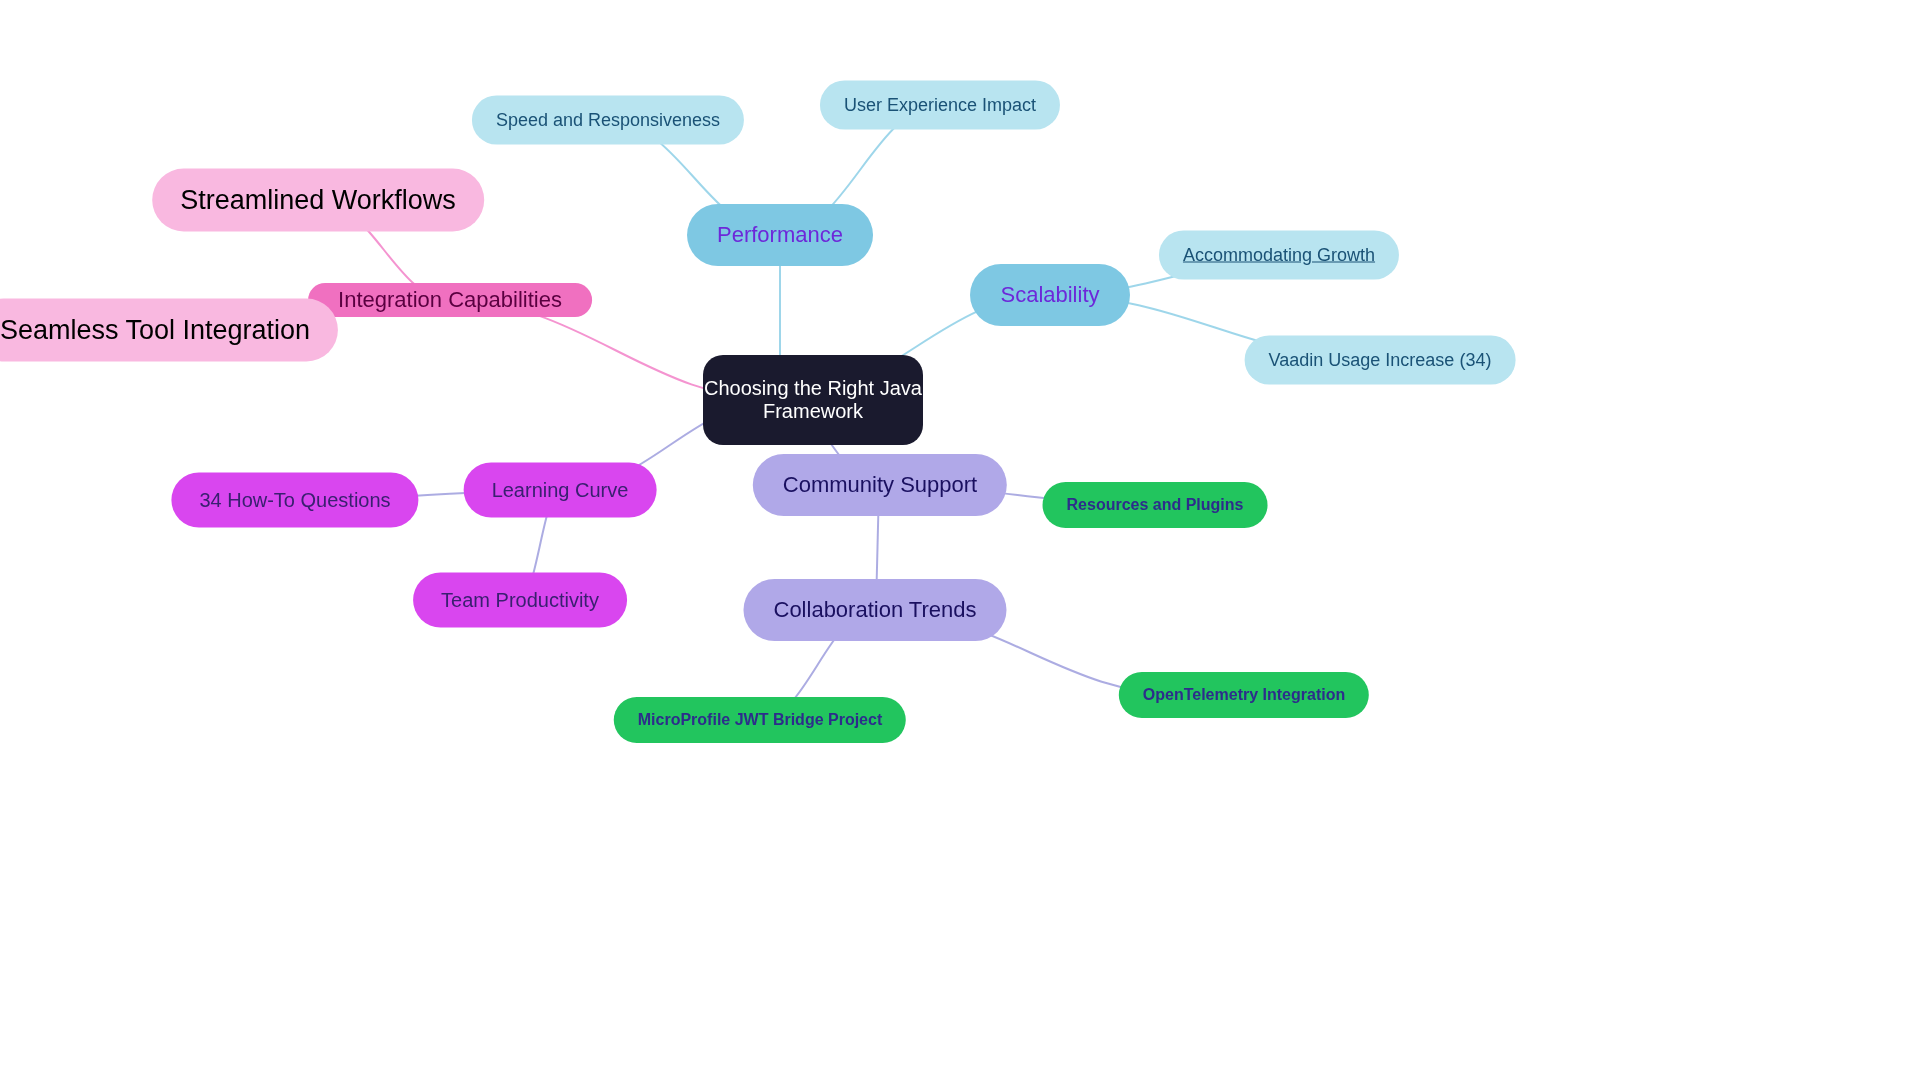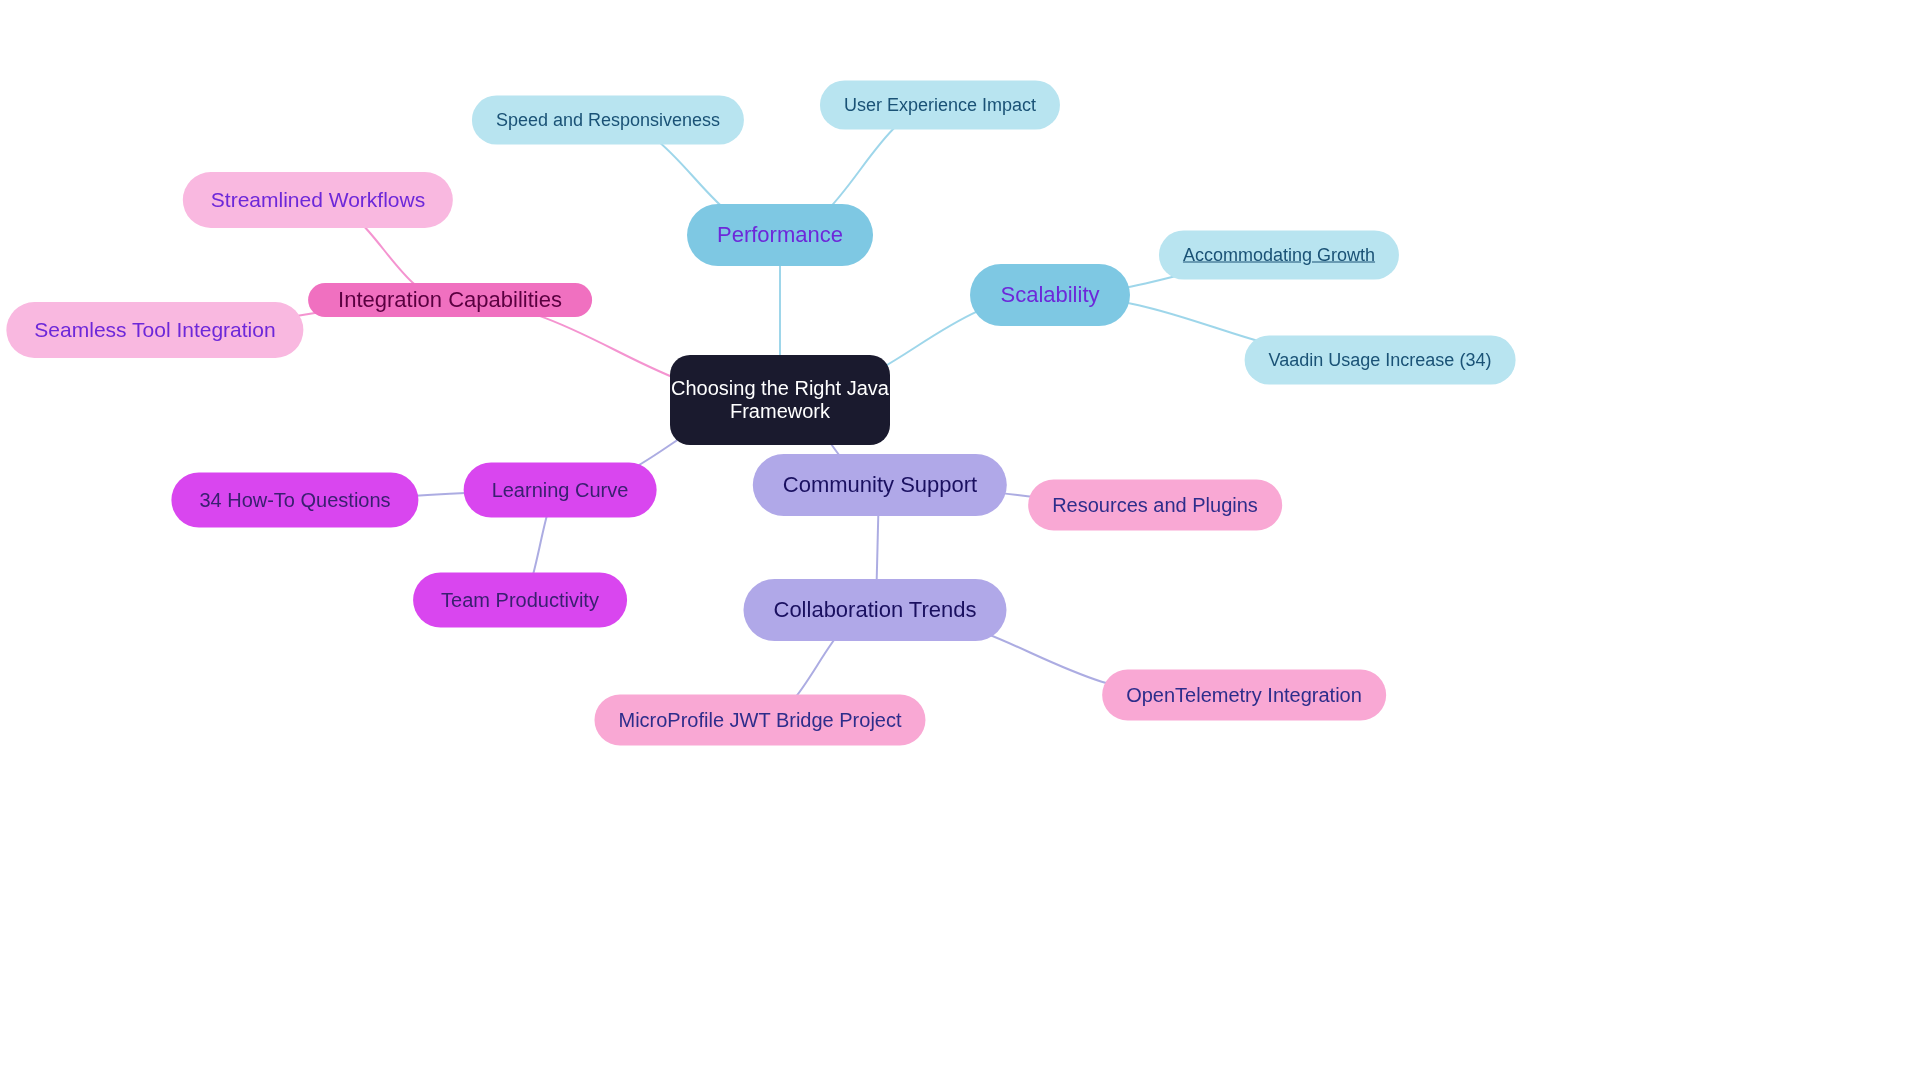--- a/index.html
+++ b/index.html
@@ -28,20 +28,21 @@
       transform: translate(-50%, -50%);
     }
     .node-center {
       background: #1a1a2e;
       color: #ffffff;
       font-size: 20px;
       font-weight: 500;
       width: 220px;
       height: 90px;
       border-radius: 20px;
+      margin-left: 33px;
     }
     .node-blue {
       background: #b8e4f0;
       color: #1a5276;
       border: none;
       font-size: 18px;
       font-weight: 400;
       padding: 14px 24px;
       min-width: 140px;
     }
@@ -49,42 +50,42 @@
       background: #7ec8e3;
       color: #6d28d9;
       border: none;
       font-size: 22px;
       font-weight: 500;
       padding: 18px 30px;
       min-width: 160px;
     }
     .node-pink {
       background: #f9b8e0;
-      color: #6d28d9;
+      color: #000000;
       border: none;
-      font-size: 21px;
+      font-size: 27px;
       font-weight: 400;
       padding: 16px 28px;
       min-width: 140px;
     }
     .node-pink-dark {
       background: #f070c0;
       color: #5a0040;
       border: none;
       font-size: 22px;
       font-weight: 500;
       padding: 4px 30px;
       min-width: 160px;
     }
     .node-purple {
-      background: #f9a8d4;
+      background: #22c55e;
       color: #2d2d8b;
       border: none;
-      font-size: 20px;
-      font-weight: 400;
+      font-size: 16px;
+      font-weight: 700;
       padding: 14px 24px;
       min-width: 140px;
     }
     .node-purple-mid {
       background: #d946ef;
       color: #3a2070;
       border: none;
       font-size: 20px;
       font-weight: 400;
       padding: 16px 28px;

